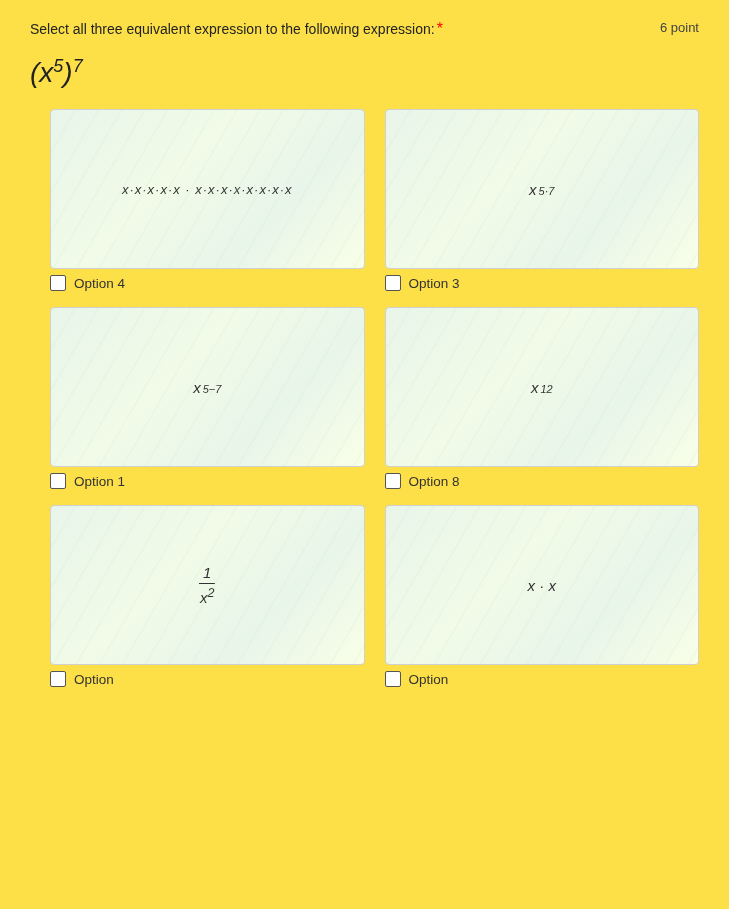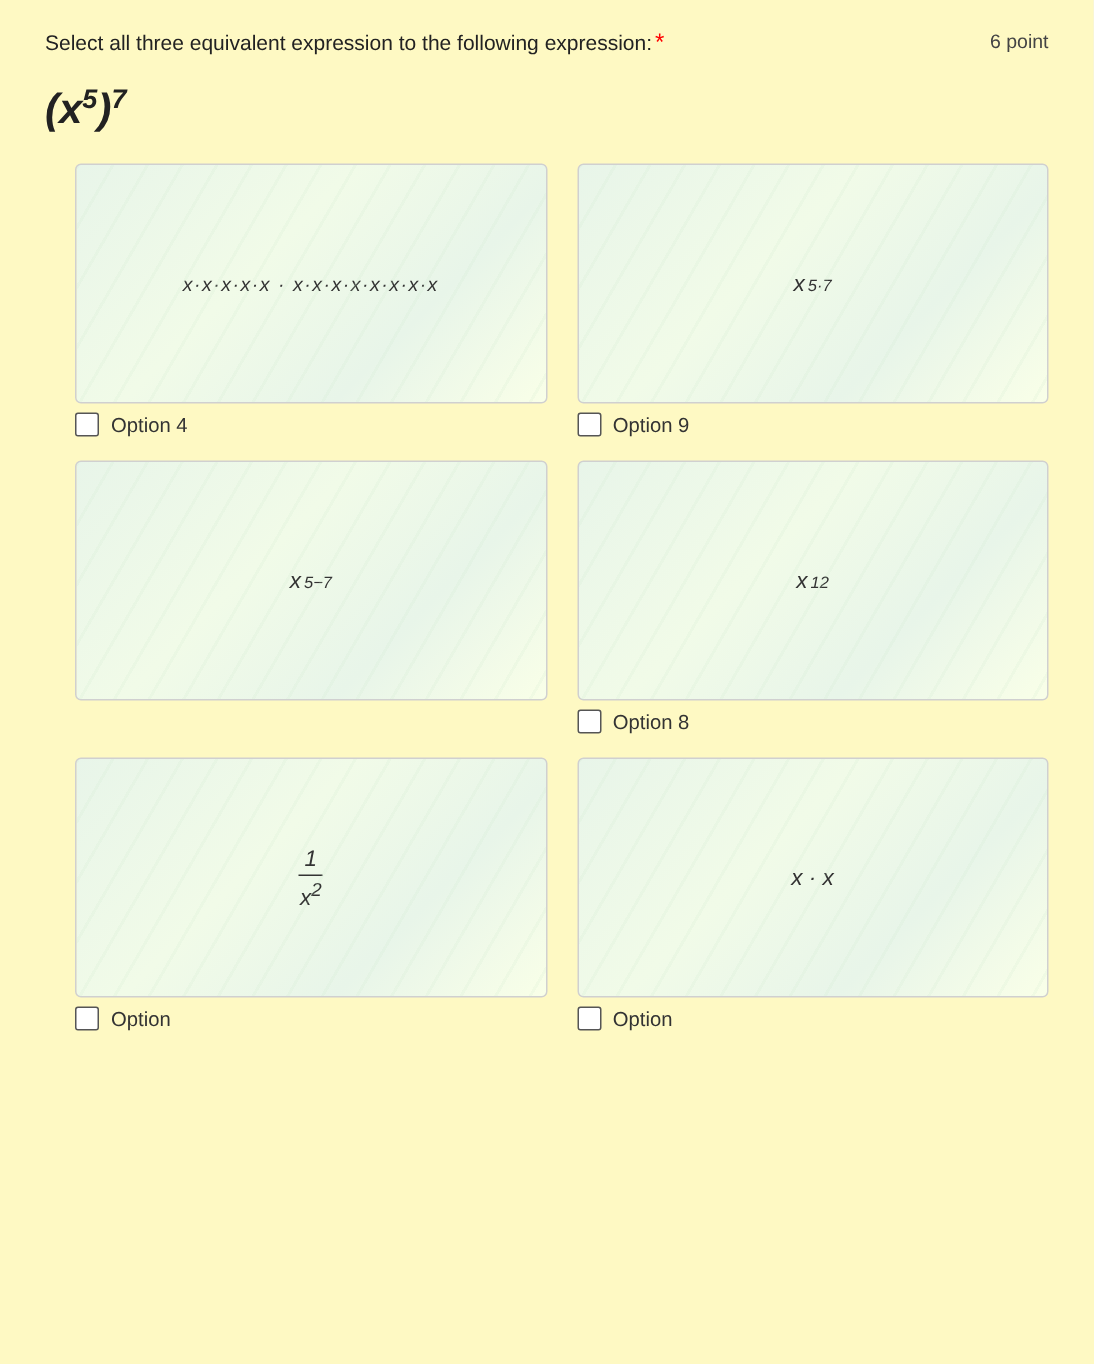--- a/index.html
+++ b/index.html
@@ -3,21 +3,21 @@
   <meta charset="utf-8">
   <style>
     * { box-sizing: border-box; margin: 0; padding: 0; }
     body {
       background: #f0f0f0;
       font-family: Arial, sans-serif;
       width: 729px;
       min-height: 909px;
     }
     .page {
-      background: #fef9c3;
+      background: #fde047;
       width: 729px;
       min-height: 909px;
       padding: 20px 30px;
       position: relative;
     }
     .header-row {
       display: flex;
       justify-content: space-between;
       align-items: flex-start;
       margin-bottom: 18px;
@@ -29,21 +29,20 @@
     .point-label {
       font-size: 13px;
       color: #444;
       white-space: nowrap;
     }
     .main-expression {
       font-size: 28px;
       margin-bottom: 20px;
       font-style: italic;
       color: #222;
-      font-weight: bold;
     }
     .sup { font-size: 18px; vertical-align: super; }
 
     .options-grid {
       display: grid;
       grid-template-columns: 1fr 1fr;
       gap: 16px 20px;
       padding-left: 20px;
     }
     .option-cell {
@@ -158,31 +157,35 @@
 
     <div class="option-cell">
       <div class="option-box">
         <span class="math-expr">
           <span class="var">x</span>
             <sup>5·7</sup>
         </span>
       </div>
       <div class="option-label-row">
         <input type="checkbox" class="option-checkbox" style="">
-        <span>Option 9</span>
+        <span>Option 3</span>
       </div>
     </div>
 
     <div class="option-cell">
       <div class="option-box">
         <span class="math-expr">
           <span class="var">x</span>
             <sup>5−7</sup>
         </span>
       </div>
+      <div class="option-label-row">
+        <input type="checkbox" class="option-checkbox" style="">
+        <span>Option 1</span>
+      </div>
     </div>
 
     <div class="option-cell">
       <div class="option-box">
         <span class="math-expr">
           <span class="var">x</span>
             <sup>12</sup>
         </span>
       </div>
       <div class="option-label-row">

